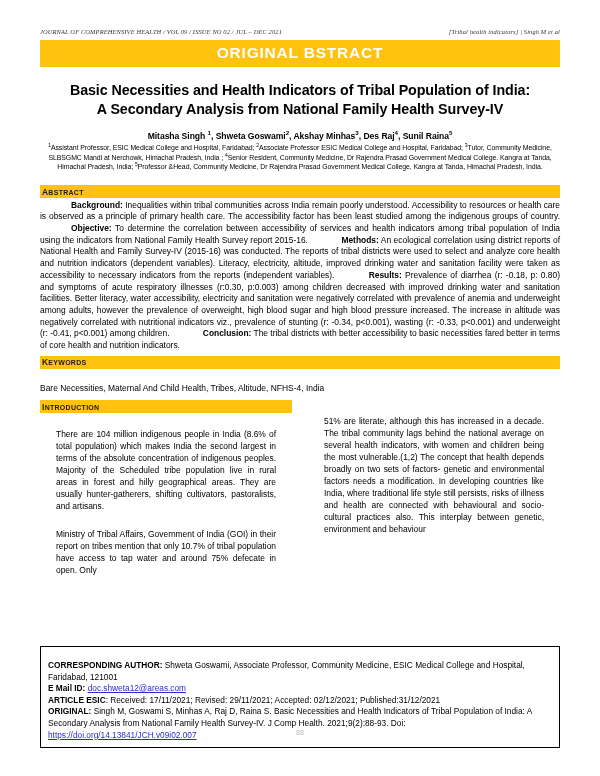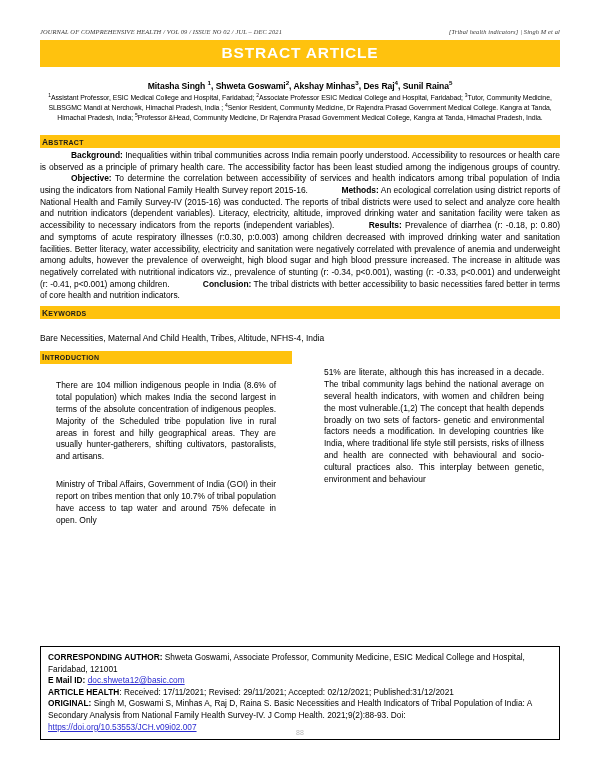--- a/index.html
+++ b/index.html
@@ -122,21 +122,21 @@
   .bodytext p { margin: 16px; }
 
   
   .corr-box {
     position: absolute;
     left: 40px;
     top: 646px;
     width: 520px;
     box-sizing: border-box;
     border: 1px solid #000;
-    padding: 5px 7px 6px 7px;
+    padding: 13px 7px 6px 7px;
     font-size: 8.3px;
     line-height: 1.4;
     text-align: left;
   }
   .corr-box b { font-weight: bold; }
   .corr-box .lnk {
     color: #2a2ad0;
     text-decoration: underline;
   }
 
@@ -154,23 +154,25 @@
 </head>
 <body>
 
 <div class="page">
 
   <div class="runhead">
     <div class="left">JOURNAL OF COMPREHENSIVE HEALTH / VOL 09 / ISSUE NO 02 / JUL – DEC 2021</div>
     <div class="right">[Tribal health indicators] | Singh M et al</div>
   </div>
 
-  <div class="banner">BSTRACT ARTICLE</div>
+  <div class="banner">ORIGINAL BSTRACT</div>
 
   <div class="title">
+    <div>Basic Necessities and Health Indicators of Tribal Population of India:</div>
+    <div>A Secondary Analysis from National Family Health Survey-IV</div>
   </div>
 
   <div class="authors">
     Mitasha Singh <sup>1</sup>, Shweta Goswami<sup>2</sup>, Akshay Minhas<sup>3</sup>, Des Raj<sup>4</sup>, Sunil Raina<sup>5</sup>
   </div>
 
   <div class="affil">
     <sup>1</sup>Assistant Professor, ESIC Medical College and Hospital, Faridabad; <sup>2</sup>Associate Professor ESIC Medical College and Hospital, Faridabad; <sup>3</sup>Tutor, Community Medicine, SLBSGMC Mandi at Nerchowk, Himachal Pradesh, India ; <sup>4</sup>Senior Resident, Community Medicine, Dr Rajendra Prasad Government Medical College. Kangra at Tanda, Himachal Pradesh, India; <sup>5</sup>Professor &amp;Head, Community Medicine, Dr Rajendra Prasad Government Medical College, Kangra at Tanda, Himachal Pradesh, India.
   </div>
 
@@ -198,18 +200,18 @@
       <div class="bodytext">
         <p>51% are literate, although this has increased in a decade. The tribal community lags behind the national average on several health indicators, with women and children being the most vulnerable.(1,2) The concept that health depends broadly on two sets of factors- genetic and environmental factors needs a modification. In developing countries like India, where traditional life style still persists, risks of illness and health are connected with behavioural and socio-cultural practices also. This interplay between genetic, environment and behaviour</p>
       </div>
     </div>
   </div>
 
 </div>
 
 <div class="corr-box">
   <div><b>CORRESPONDING AUTHOR:</b><span> Shweta Goswami, Associate Professor, Community Medicine, ESIC Medical College and Hospital, Faridabad, 121001</span></div>
-  <div><b>E Mail ID:</b> <span class="lnk">doc.shweta12@basic.com</span></div>
-  <div><b>ARTICLE HEALTH</b><span>: Received: 17/11/2021; Revised: 29/11/2021; Accepted: 02/12/2021; Published:31/12/2021</span></div>
-  <div><b>ORIGINAL:</b><span> Singh M, Goswami S, Minhas A, Raj D, Raina S. Basic Necessities and Health Indicators of Tribal Population of India: A Secondary Analysis from National Family Health Survey-IV. J Comp Health. 2021;9(2):88-93. Doi: </span><span class="lnk">https://doi.org/10.53553/JCH.v09i02.007</span></div>
+  <div><b>E Mail ID:</b> <span class="lnk">doc.shweta12@areas.com</span></div>
+  <div><b>ARTICLE ESIC</b><span>: Received: 17/11/2021; Revised: 29/11/2021; Accepted: 02/12/2021; Published:31/12/2021</span></div>
+  <div><b>ORIGINAL:</b><span> Singh M, Goswami S, Minhas A, Raj D, Raina S. Basic Necessities and Health Indicators of Tribal Population of India: A Secondary Analysis from National Family Health Survey-IV. J Comp Health. 2021;9(2):88-93. Doi: </span><span class="lnk">https://doi.org/14.13841/JCH.v09i02.007</span></div>
 </div>
 
 <div class="pagenum">88</div>
 
 </body></html>

